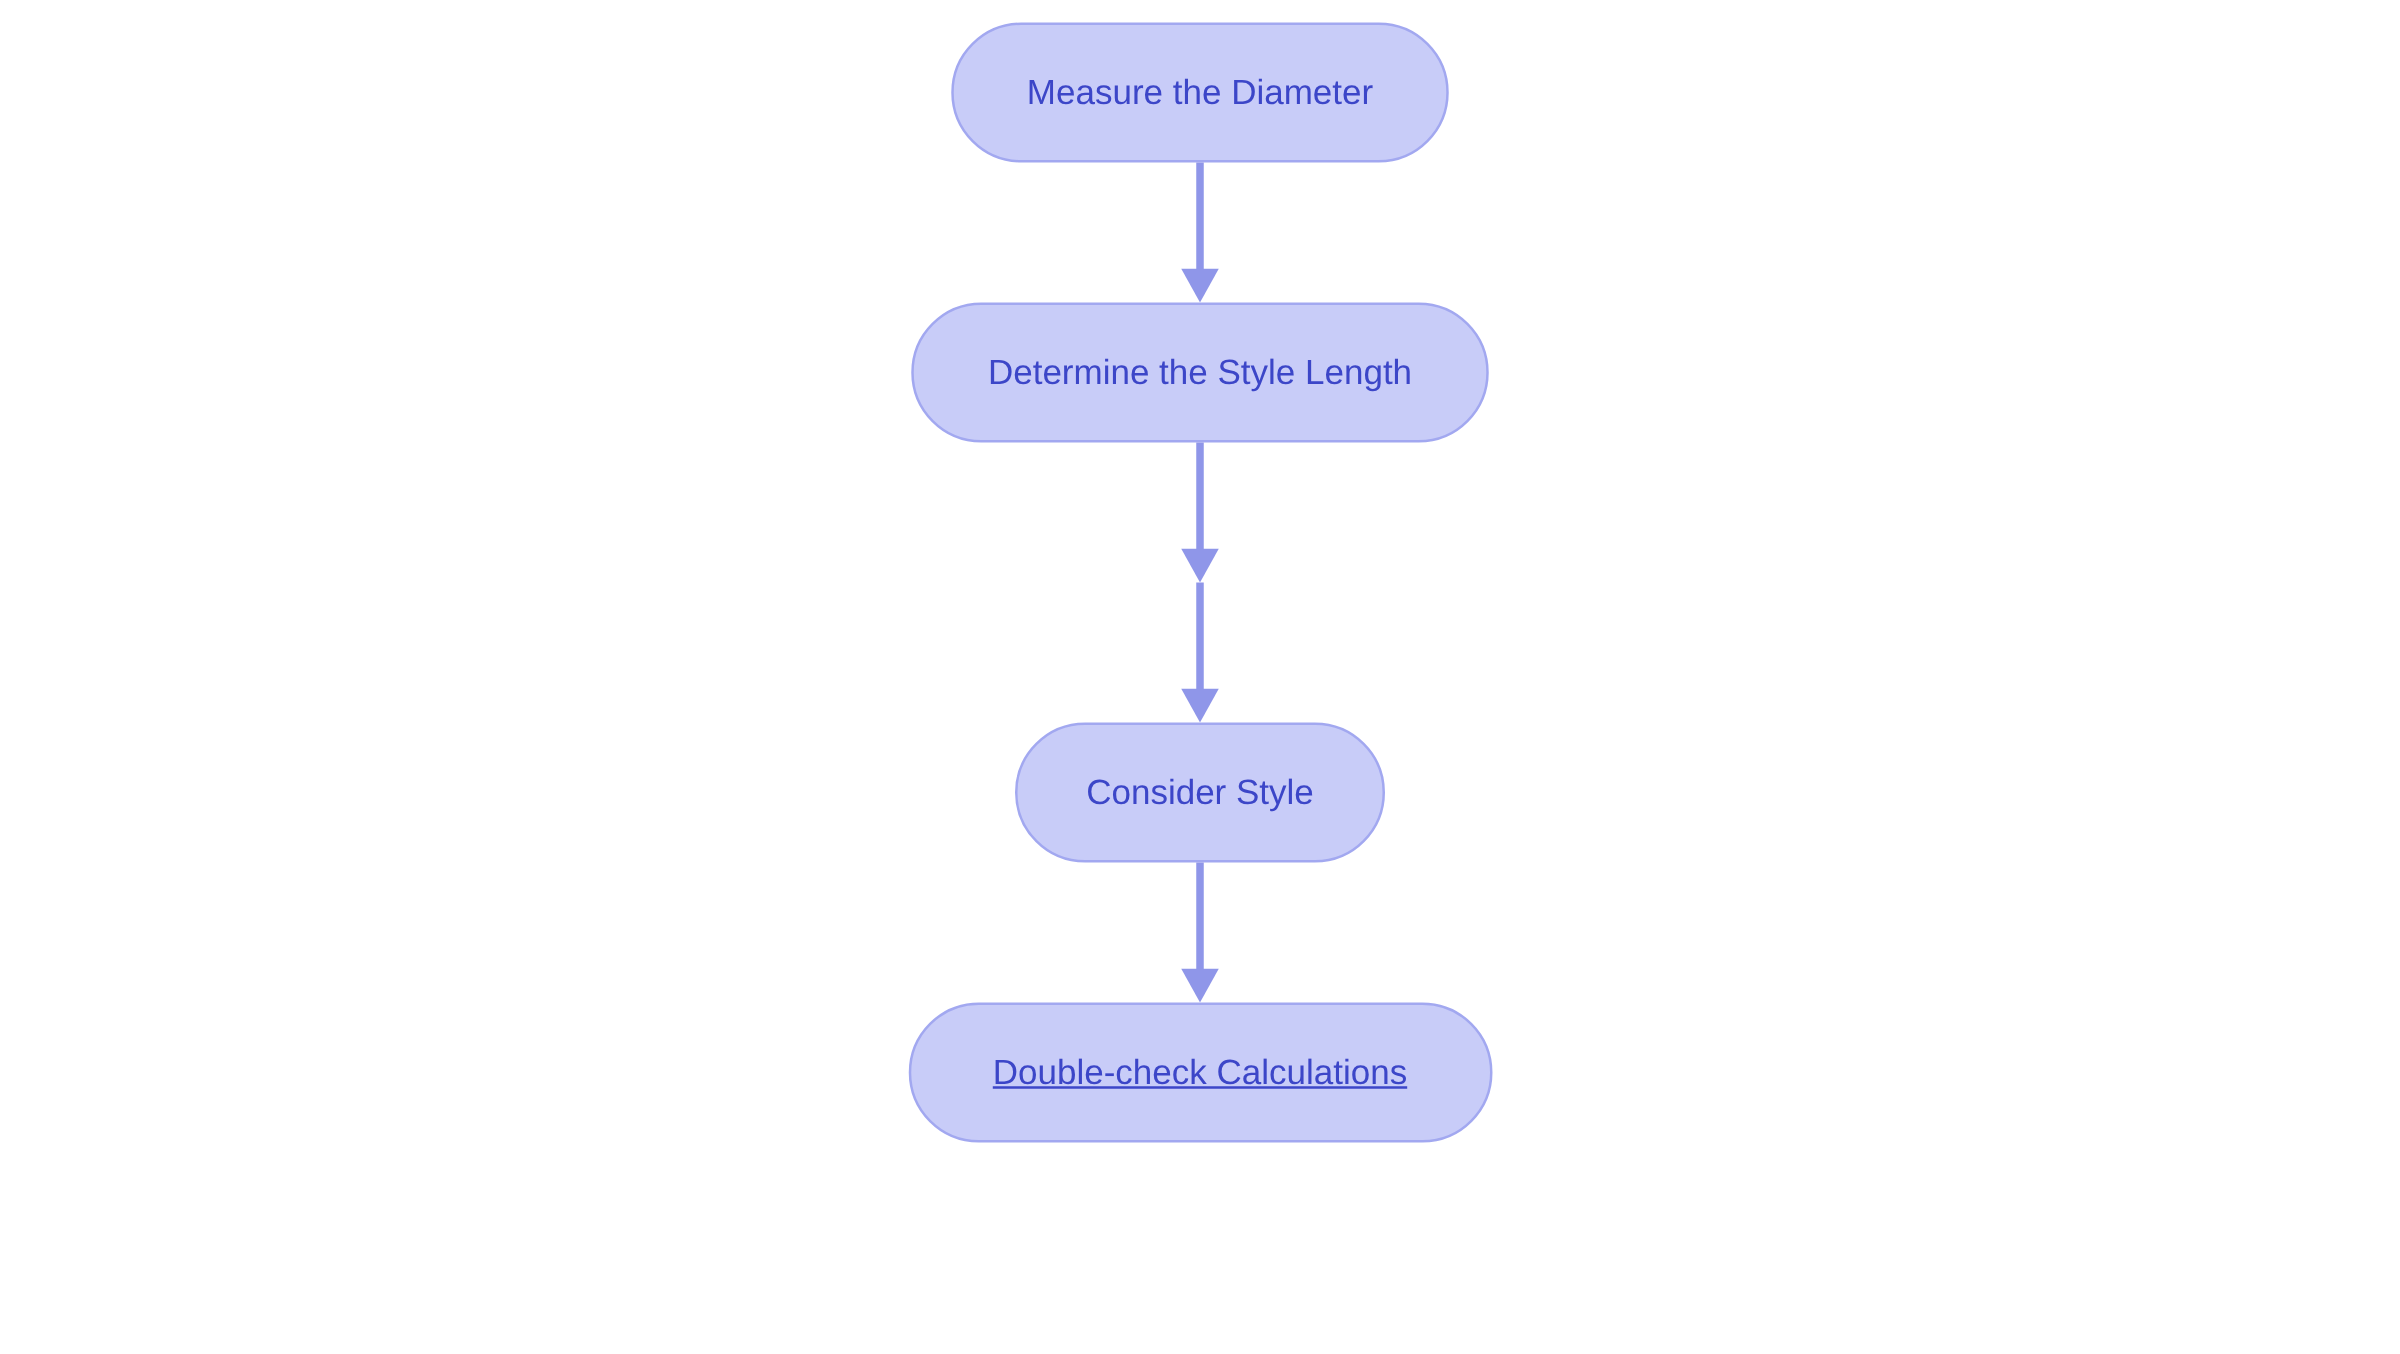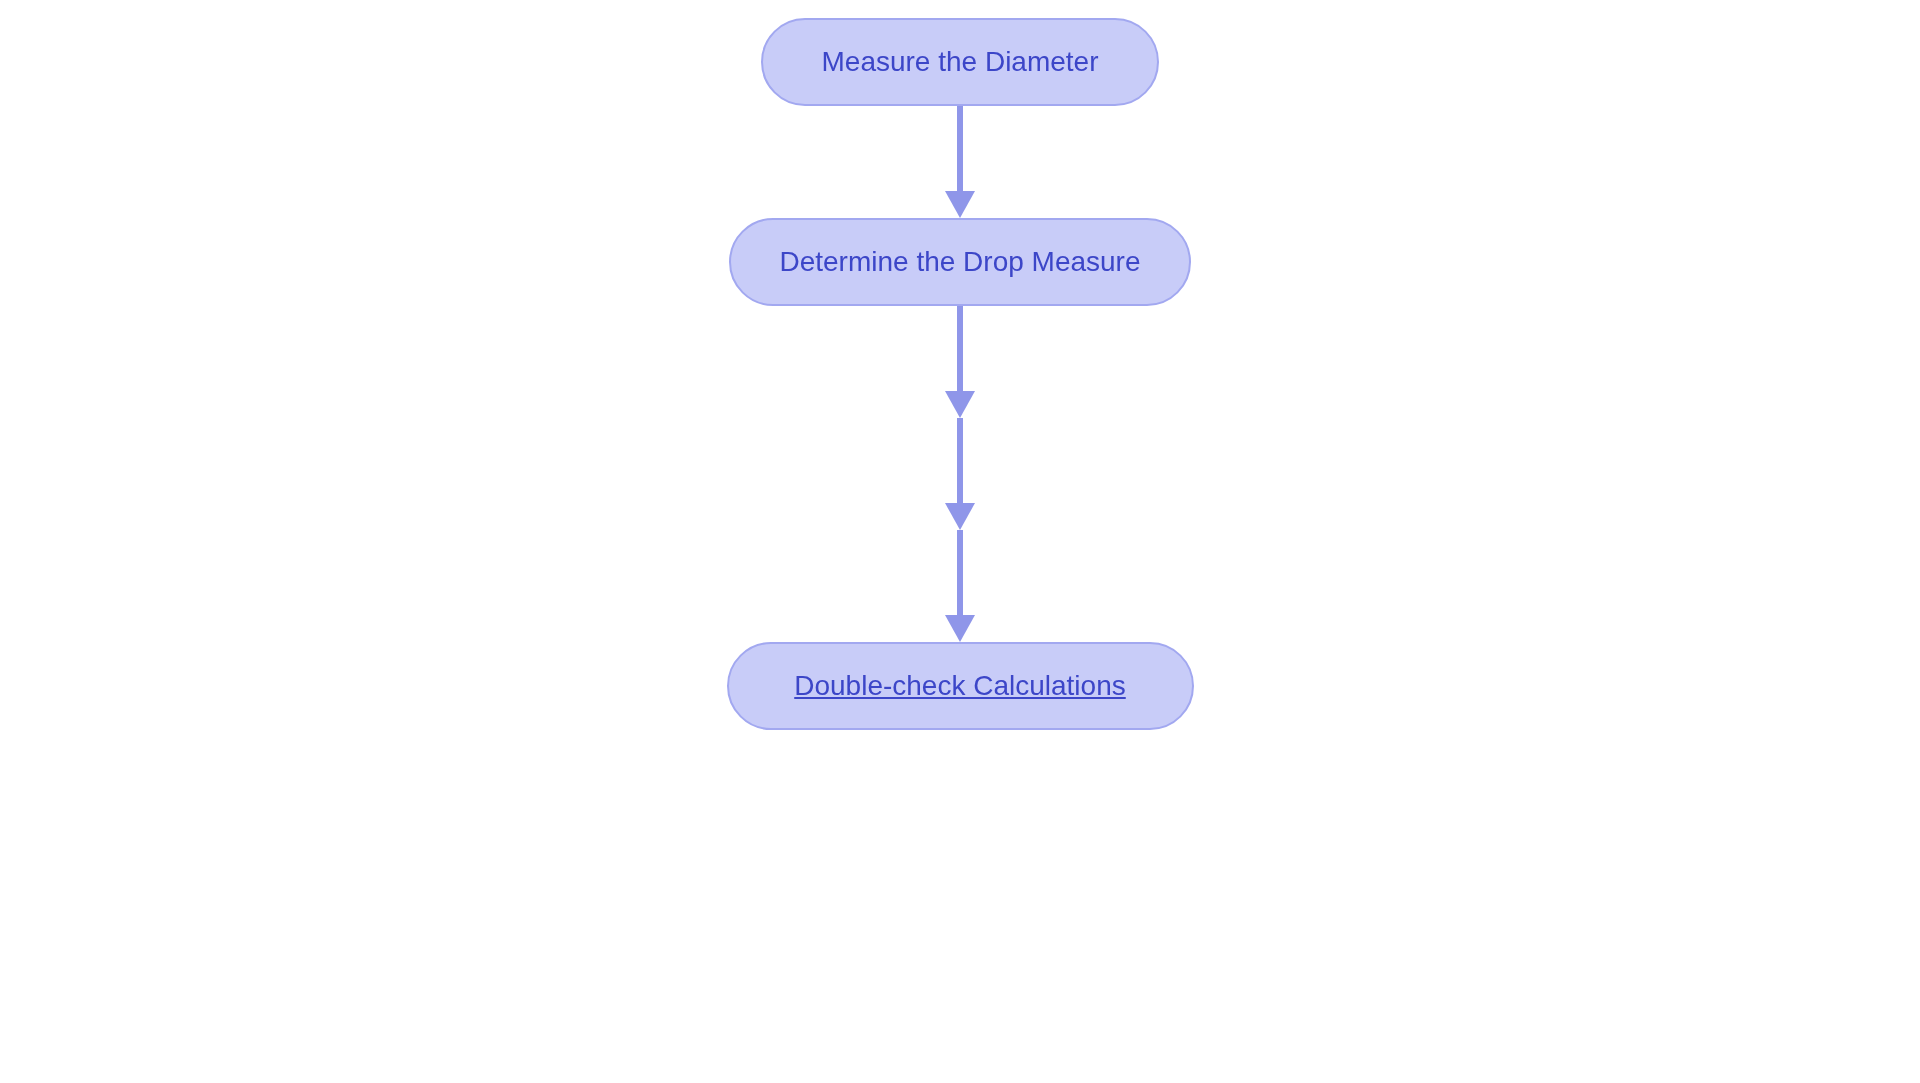--- a/index.html
+++ b/index.html
@@ -15,21 +15,21 @@
     background: #ffffff;
     overflow: hidden;
     box-sizing: border-box;
     display: flex;
     flex-direction: column;
     align-items: center;
     padding-top: 18px;
   }
   .node {
     box-sizing: border-box;
-    height: 88px;
+    height: 112px;
     border-radius: 59.5px;
     background: #c8ccf8;
     border: 2.5px solid #a2a8f0;
     color: #3c46c8;
     font-size: 28px;
     line-height: 1;
     display: flex;
     align-items: center;
     justify-content: center;
     text-align: center;
@@ -70,34 +70,37 @@
   <div class="node n1">
     <span>Measure the Diameter</span>
   </div>
 
   <div class="connector">
     <div class="line"></div>
     <div class="head"></div>
   </div>
 
   <div class="node n2">
-    <span>Determine the Drop Measure</span>
+    <span>Determine the Style Length</span>
   </div>
 
   <div class="connector">
     <div class="line"></div>
     <div class="head"></div>
   </div>
 
 
   <div class="connector">
     <div class="line"></div>
     <div class="head"></div>
   </div>
 
+  <div class="node n4">
+    <span>Consider Style</span>
+  </div>
 
   <div class="connector">
     <div class="line"></div>
     <div class="head"></div>
   </div>
 
   <div class="node n5">
     <span>Double-check Calculations</span>
   </div>
 

